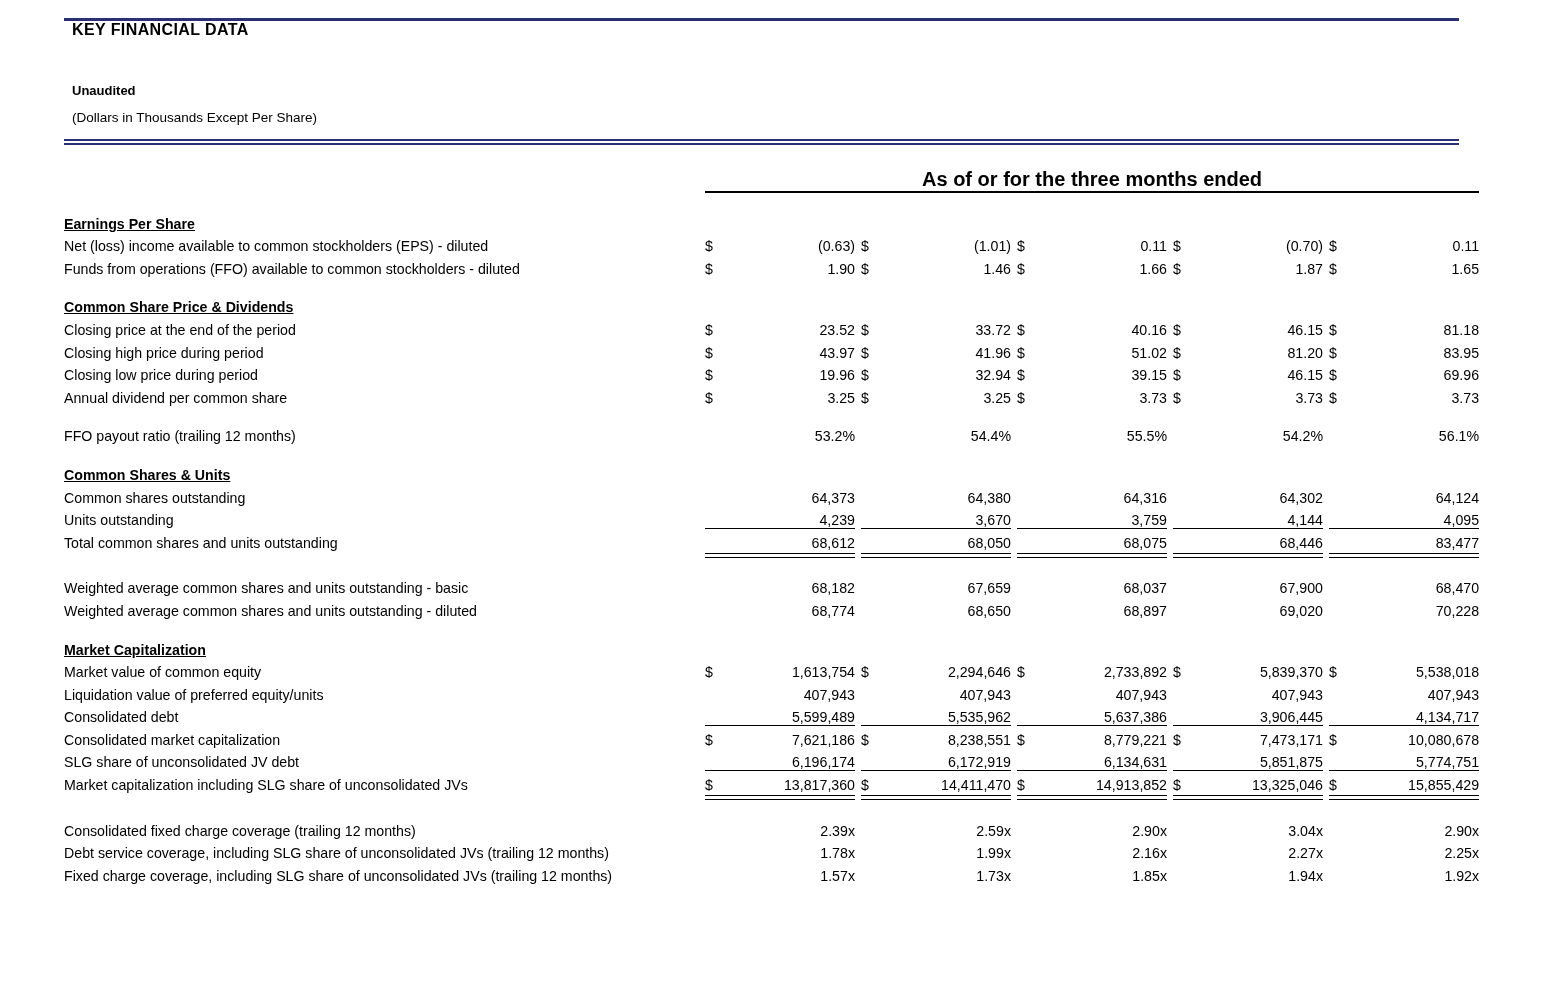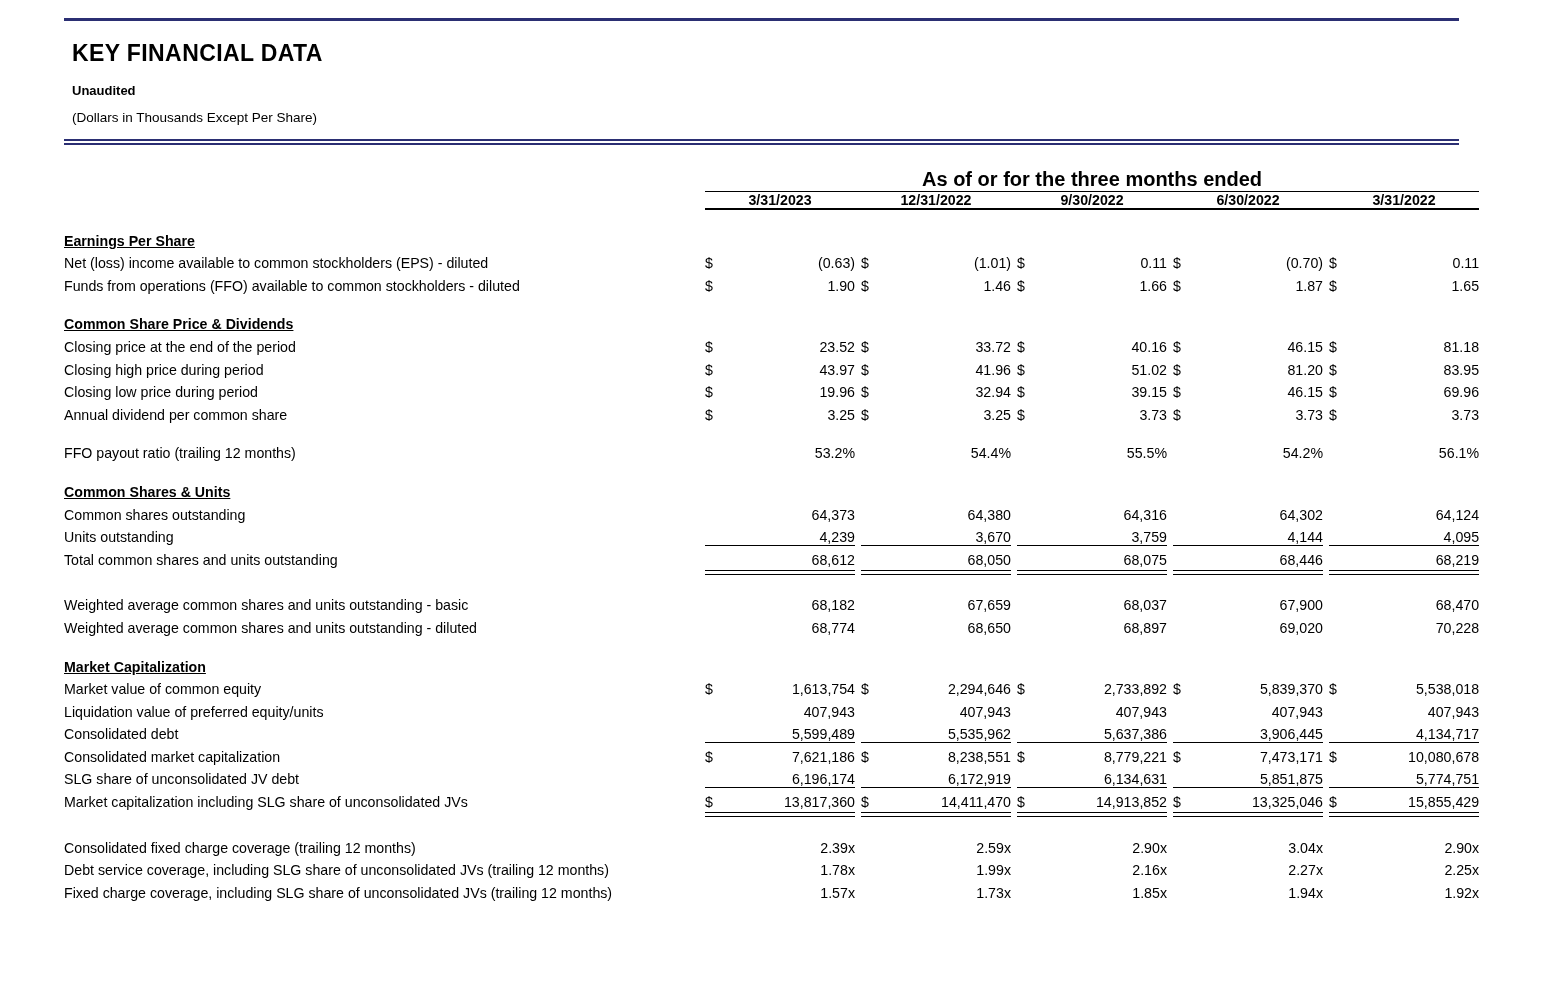--- a/index.html
+++ b/index.html
@@ -31,22 +31,22 @@
     border-top: 3px solid #2b2f73;
     width: 100%;
   }
   .header-inner {
     position: relative;
     height: 118px;
   }
   .doc-title {
     position: absolute;
     left: 8px;
-    top: 19px;
-    font-size: 23px;
+    top: 0;
+    font-size: 16px;
     font-weight: bold;
     letter-spacing: 0.4px;
   }
   .unaudited {
     position: absolute;
     left: 8px;
     top: 62px;
     font-size: 13px;
     font-weight: bold;
   }
@@ -189,32 +189,20 @@
         <col class="c-cur">
           <col class="c-val">
       </colgroup>
       <tbody id="table-body">
           <tr class="r-head">
             <td></td>
             <td class="group-title" colspan="14">As of or for the three months ended</td>
           </tr>
           <tr>
             <td></td>
-            <td class="date-hd" colspan="2">3/31/2023</td>
-            <td class="date-hd"></td>
-            <td class="date-hd" colspan="2">12/31/2022</td>
-            <td class="date-hd"></td>
-            <td class="date-hd" colspan="2">9/30/2022</td>
-            <td class="date-hd"></td>
-            <td class="date-hd" colspan="2">6/30/2022</td>
-            <td class="date-hd"></td>
-            <td class="date-hd" colspan="2">3/31/2022</td>
-          </tr>
-          <tr>
-            <td></td>
             <td class="date-underline" colspan="14"></td>
           </tr>
           <tr class="r-spacer">
             <td colspan="15">&nbsp;</td>
           </tr>
           <tr class="r">
             <td class="section-head">Earnings Per Share</td>
             <td colspan="14"></td>
           </tr>
           <tr class="r">
@@ -395,21 +383,21 @@
             <td class="cur rule-top"></td>
             <td class="val rule-top">68,050</td>
             <td></td>
             <td class="cur rule-top"></td>
             <td class="val rule-top">68,075</td>
             <td></td>
             <td class="cur rule-top"></td>
             <td class="val rule-top">68,446</td>
             <td></td>
             <td class="cur rule-top"></td>
-            <td class="val rule-top">68,219</td>
+            <td class="val rule-top">83,477</td>
           </tr>
           <tr>
             <td></td>
             <td colspan="2">
               <span class="dblline"></span>
             </td>
             <td></td>
             <td colspan="2">
               <span class="dblline"></span>
             </td>

